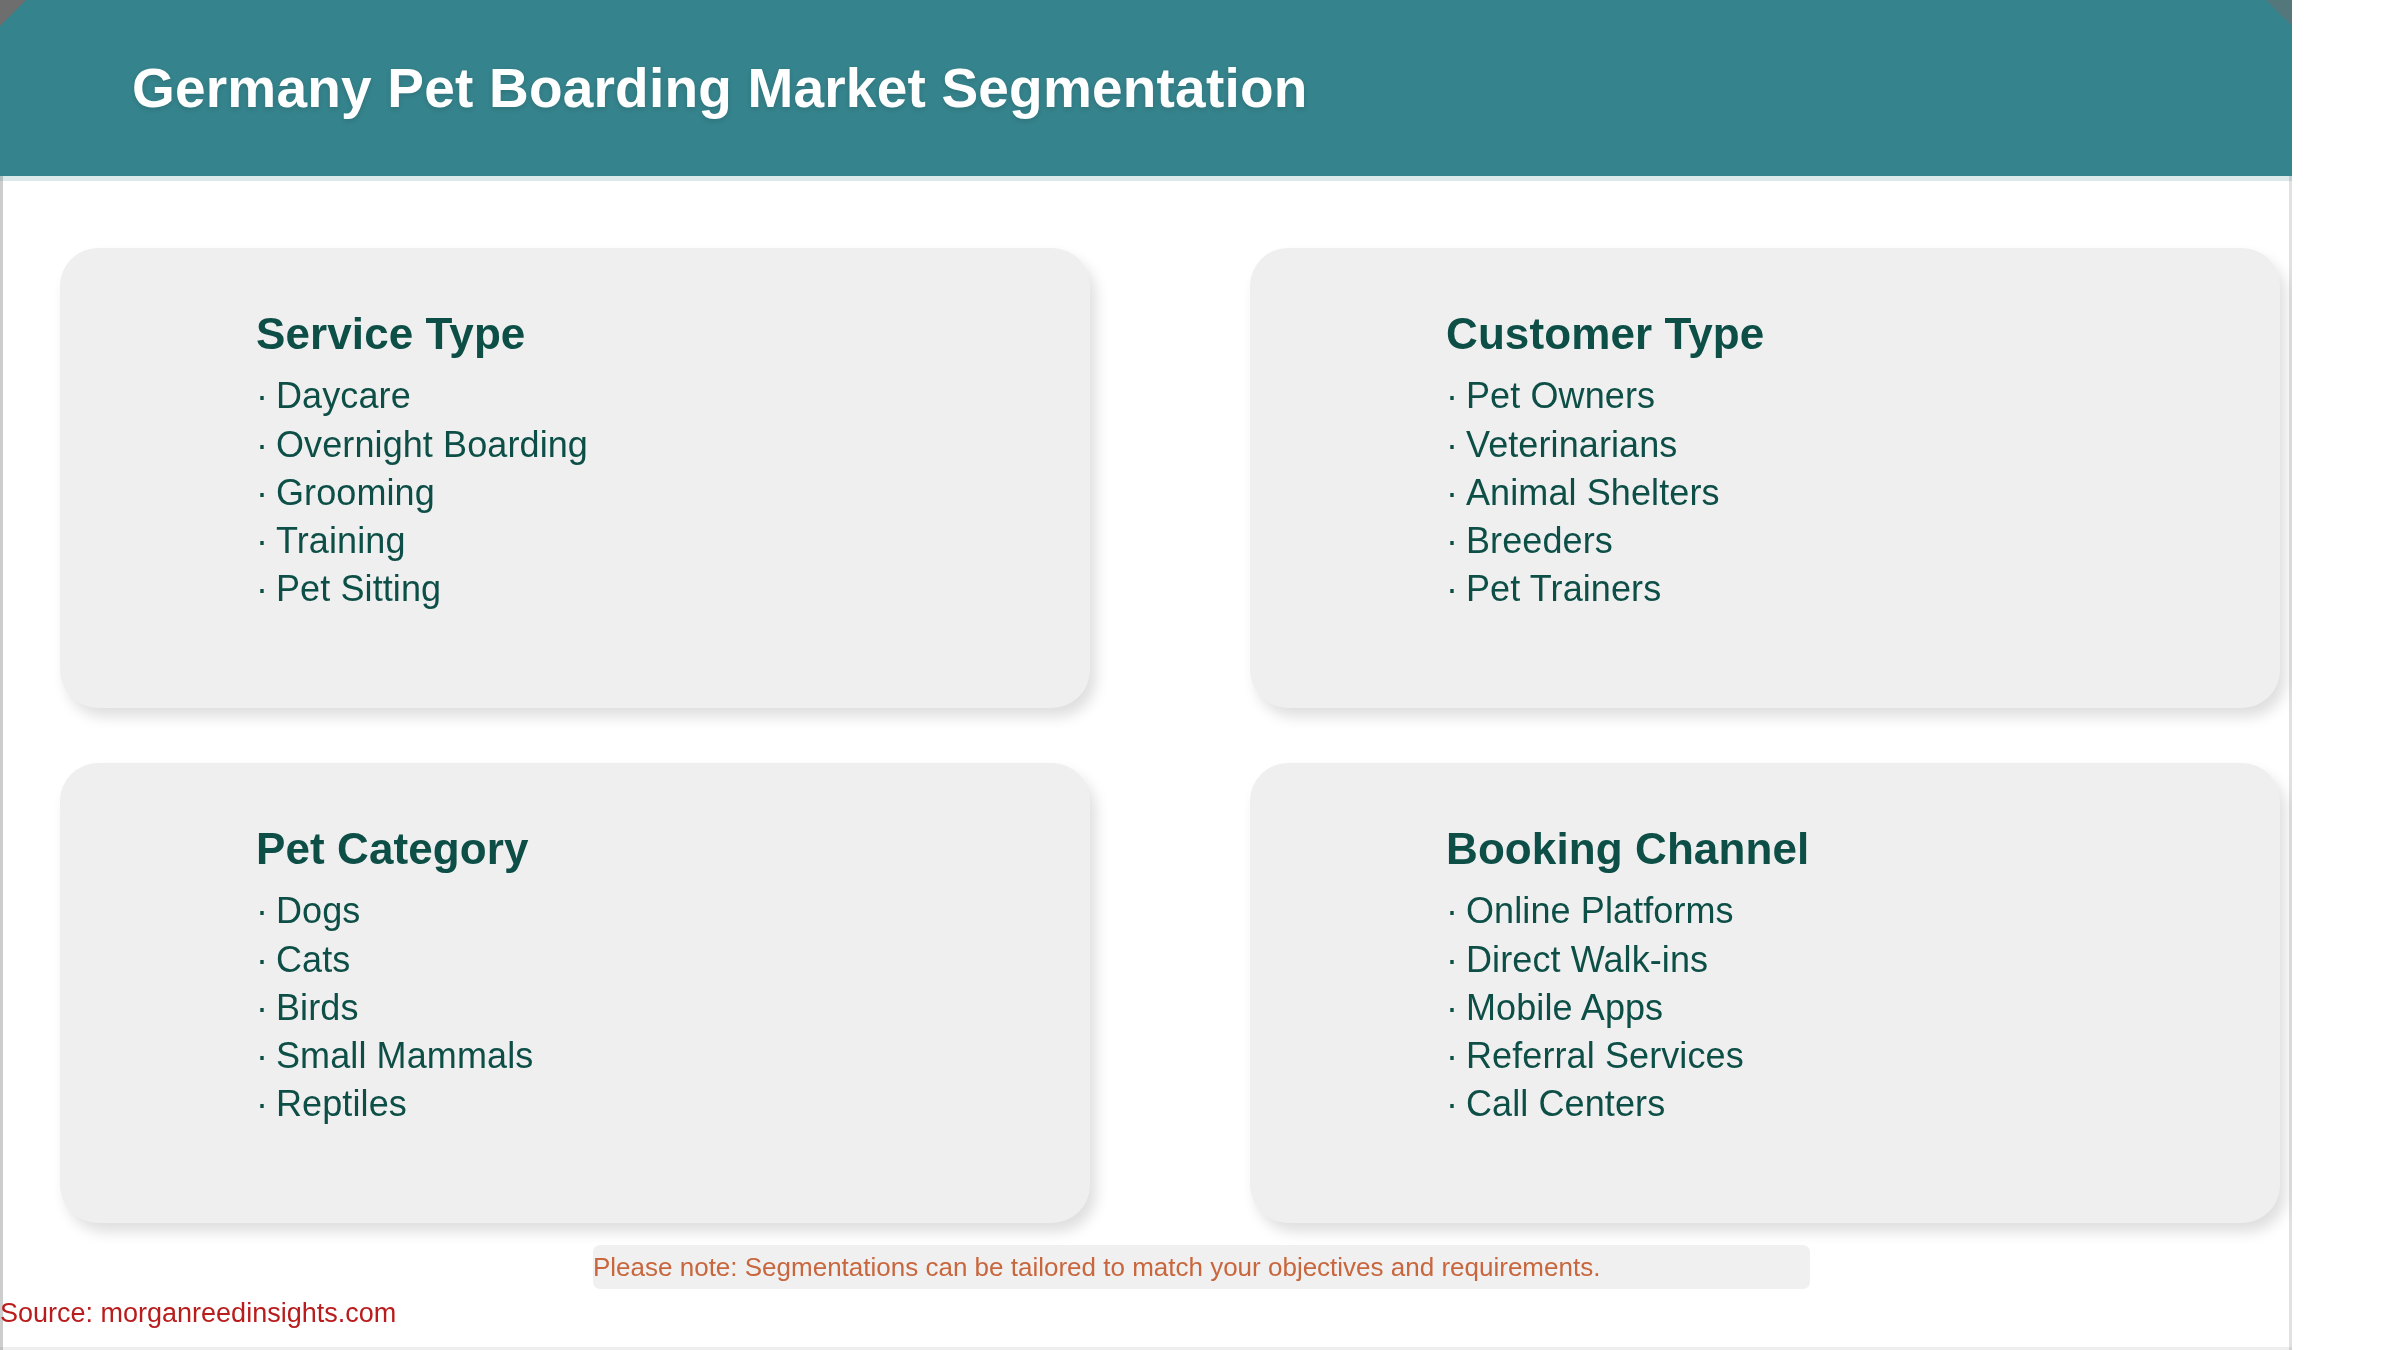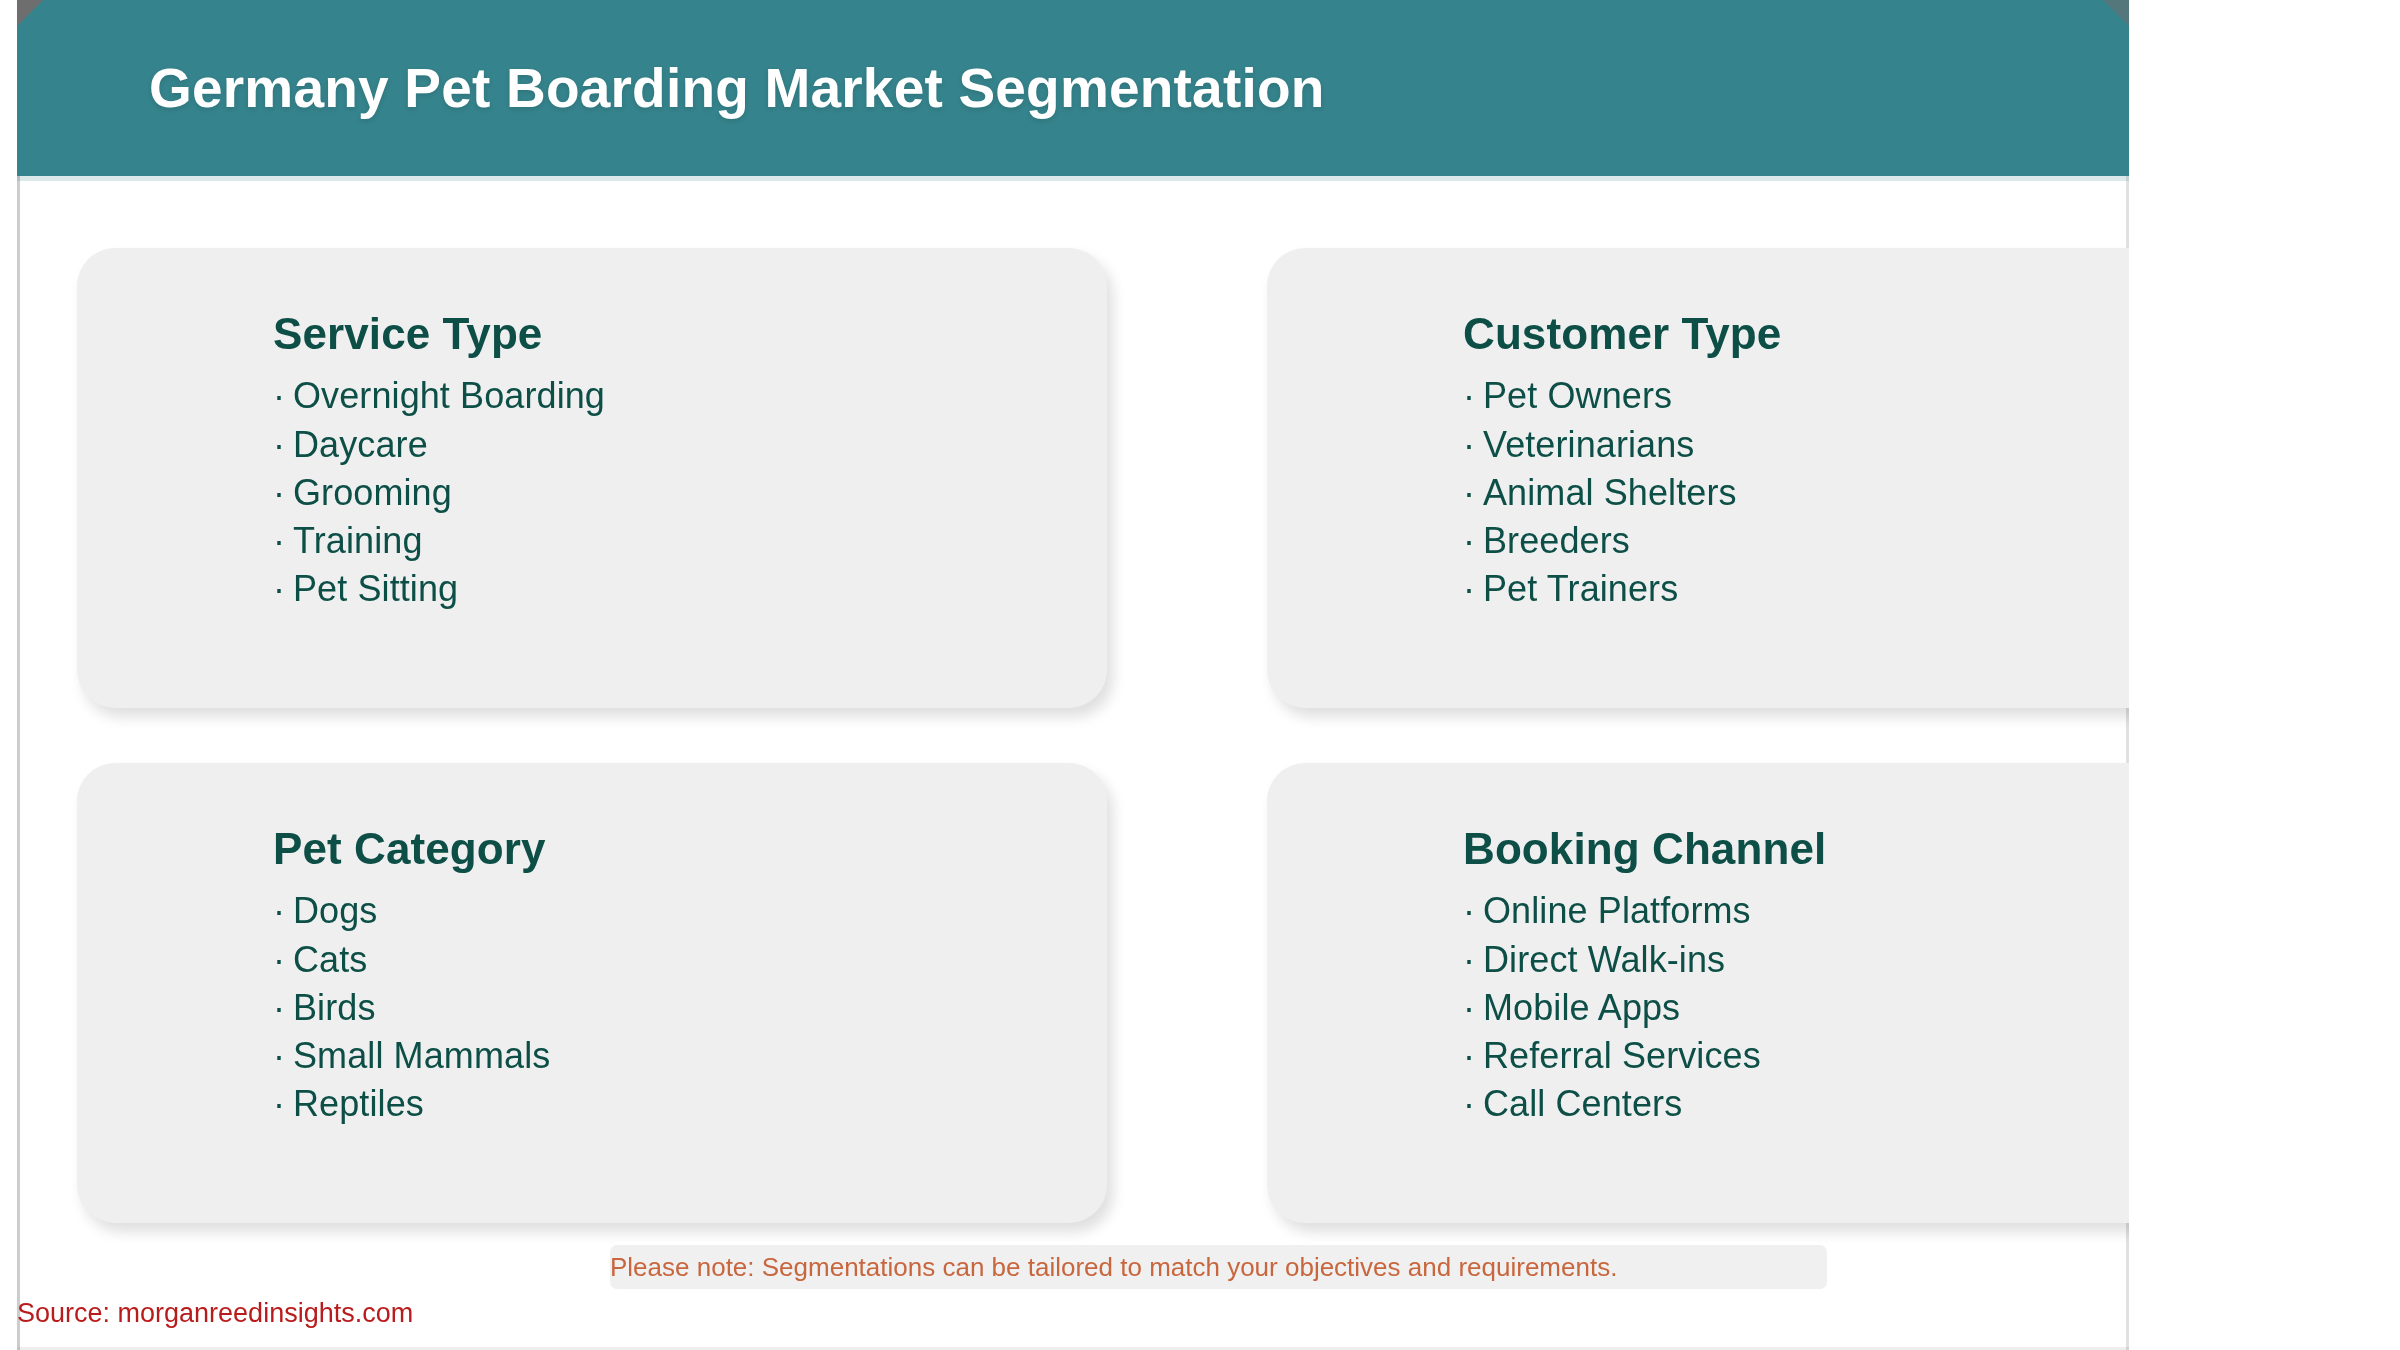--- a/index.html
+++ b/index.html
@@ -12,26 +12,25 @@
     height: 1350px;
     overflow: hidden;
     font-family: "Liberation Sans", sans-serif;
     position: relative;
   }
 
   
   #slide {
     position: absolute;
     left: 0; top: 0;
-    width: 2112px;
+    width: 2292px;
     height: 1350px;
     background: #ffffff;
     overflow: hidden;
     box-sizing: border-box;
-    margin-left: 17px;
   }
   .frame-corner {
     position: absolute;
     width: 26px;
     height: 26px;
     background: #6e6e6e;
     pointer-events: none;
   }
   .frame-corner.tl { left: 0; top: 0; clip-path: polygon(0 0, 100% 0, 0 100%); }
   .frame-corner.tr { right: 0; top: 0; clip-path: polygon(100% 0, 100% 100%, 0 0); opacity:.55; }
@@ -199,22 +198,22 @@
     <div id="header-title">Germany Pet Boarding Market Segmentation</div>
   </div>
   <div class="frame-corner tl"></div>
   <div class="frame-corner tr"></div>
 
   <div id="cards">
 
     <div class="card">
       <div class="card-title">Service Type</div>
       <ul class="card-list">
+        <li><span class="bullet">·</span><span>Daycare</span></li>
         <li><span class="bullet">·</span><span>Overnight Boarding</span></li>
-        <li><span class="bullet">·</span><span>Daycare</span></li>
         <li><span class="bullet">·</span><span>Grooming</span></li>
         <li><span class="bullet">·</span><span>Training</span></li>
         <li><span class="bullet">·</span><span>Pet Sitting</span></li>
       </ul>
     </div>
 
     <div class="card">
       <div class="card-title">Customer Type</div>
       <ul class="card-list">
         <li><span class="bullet">·</span><span>Pet Owners</span></li>

